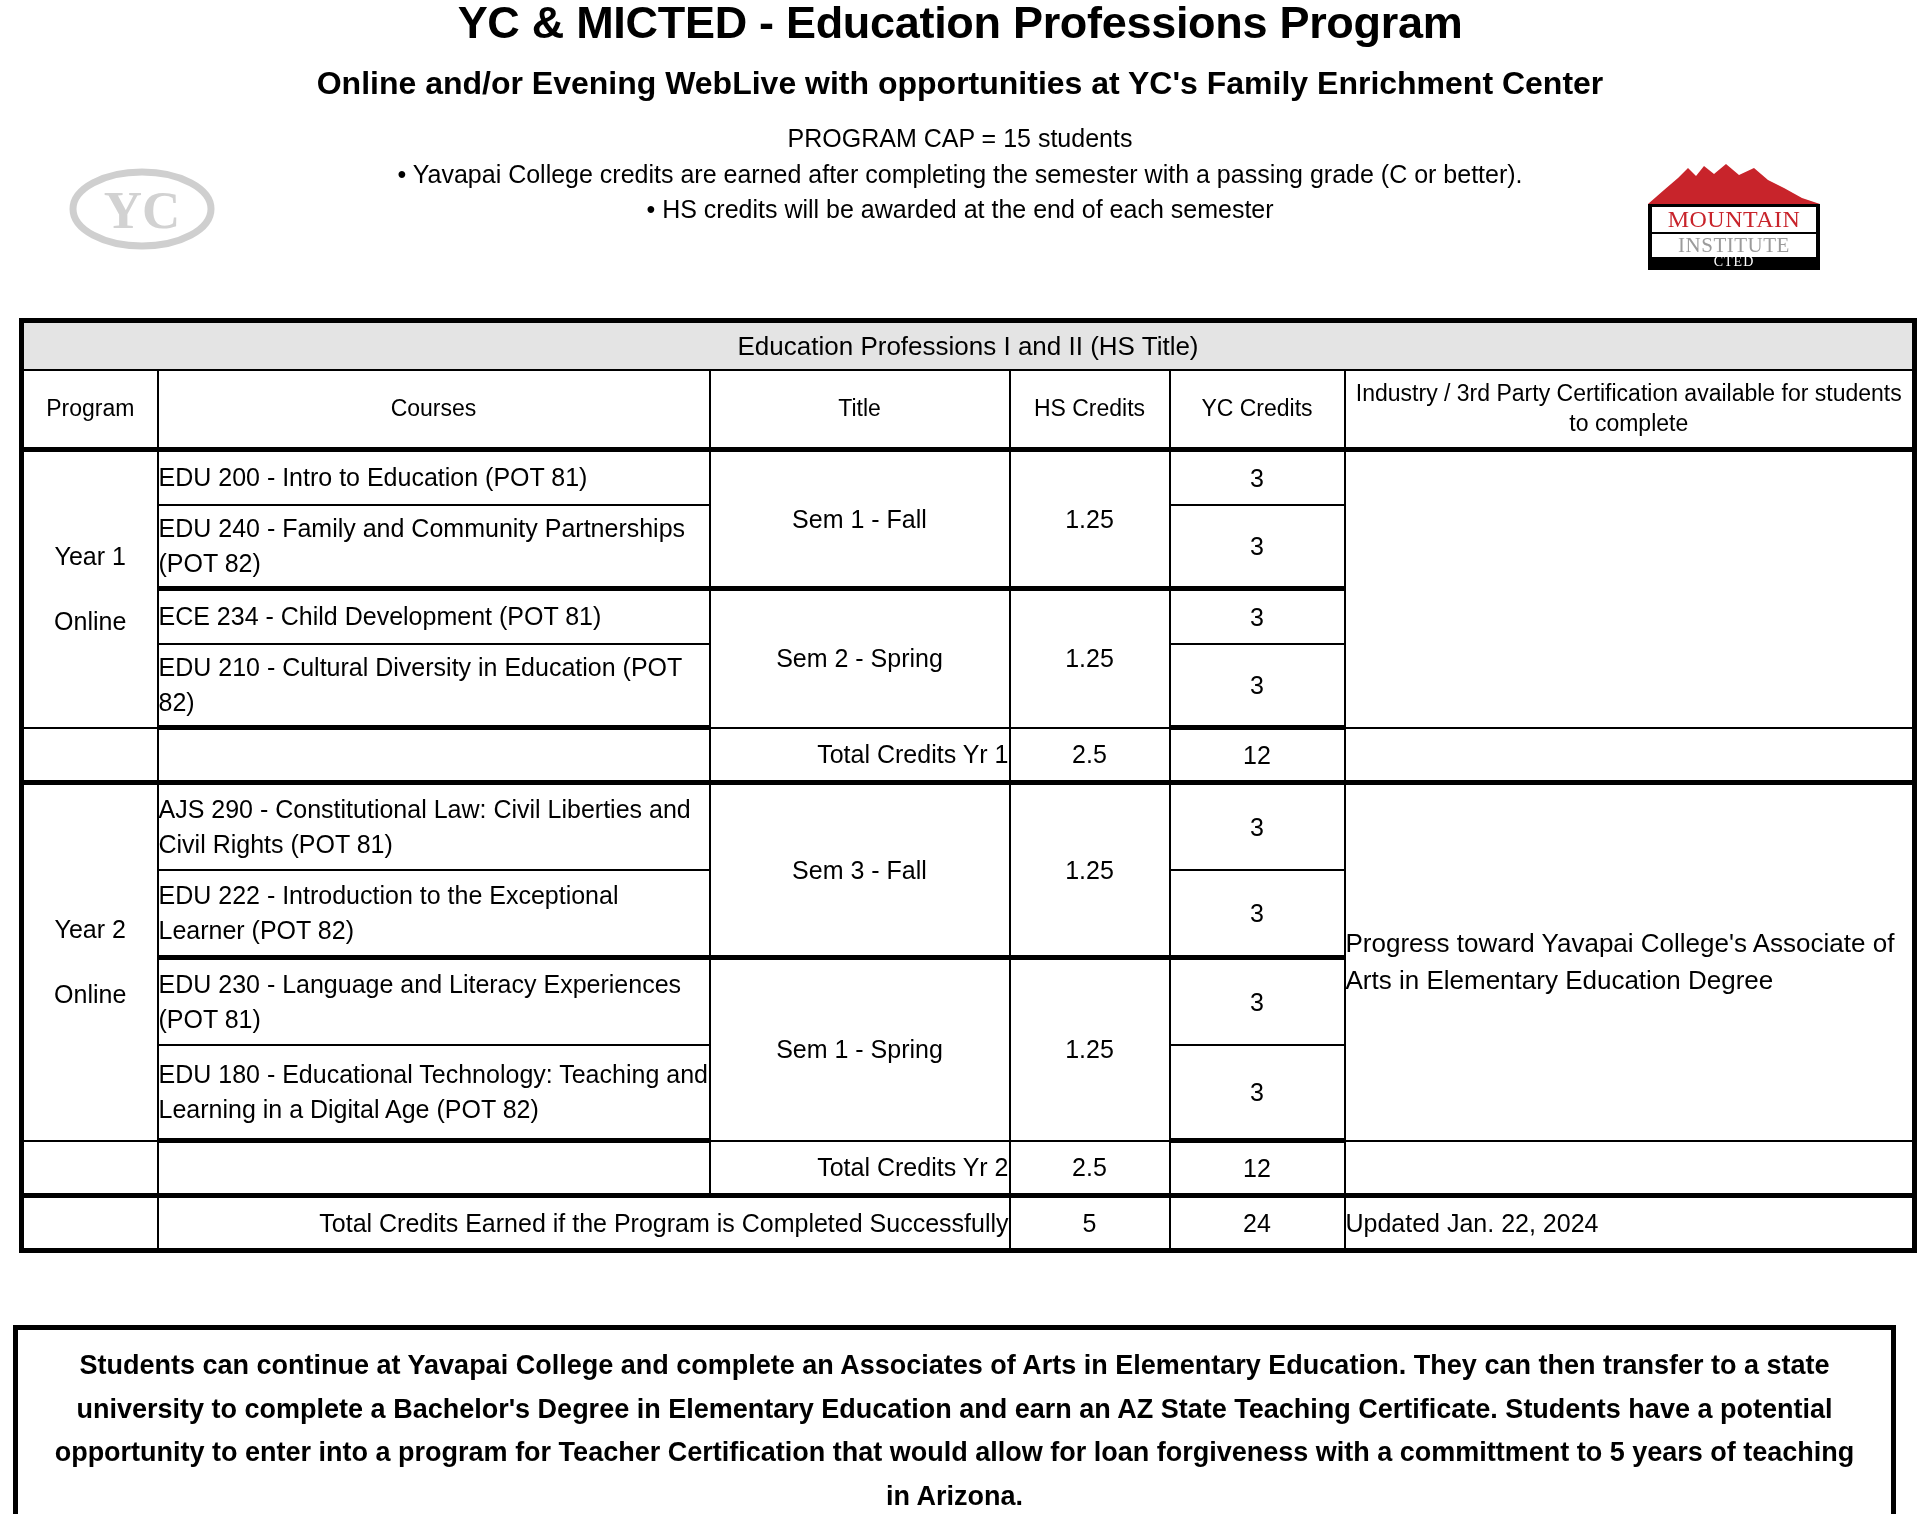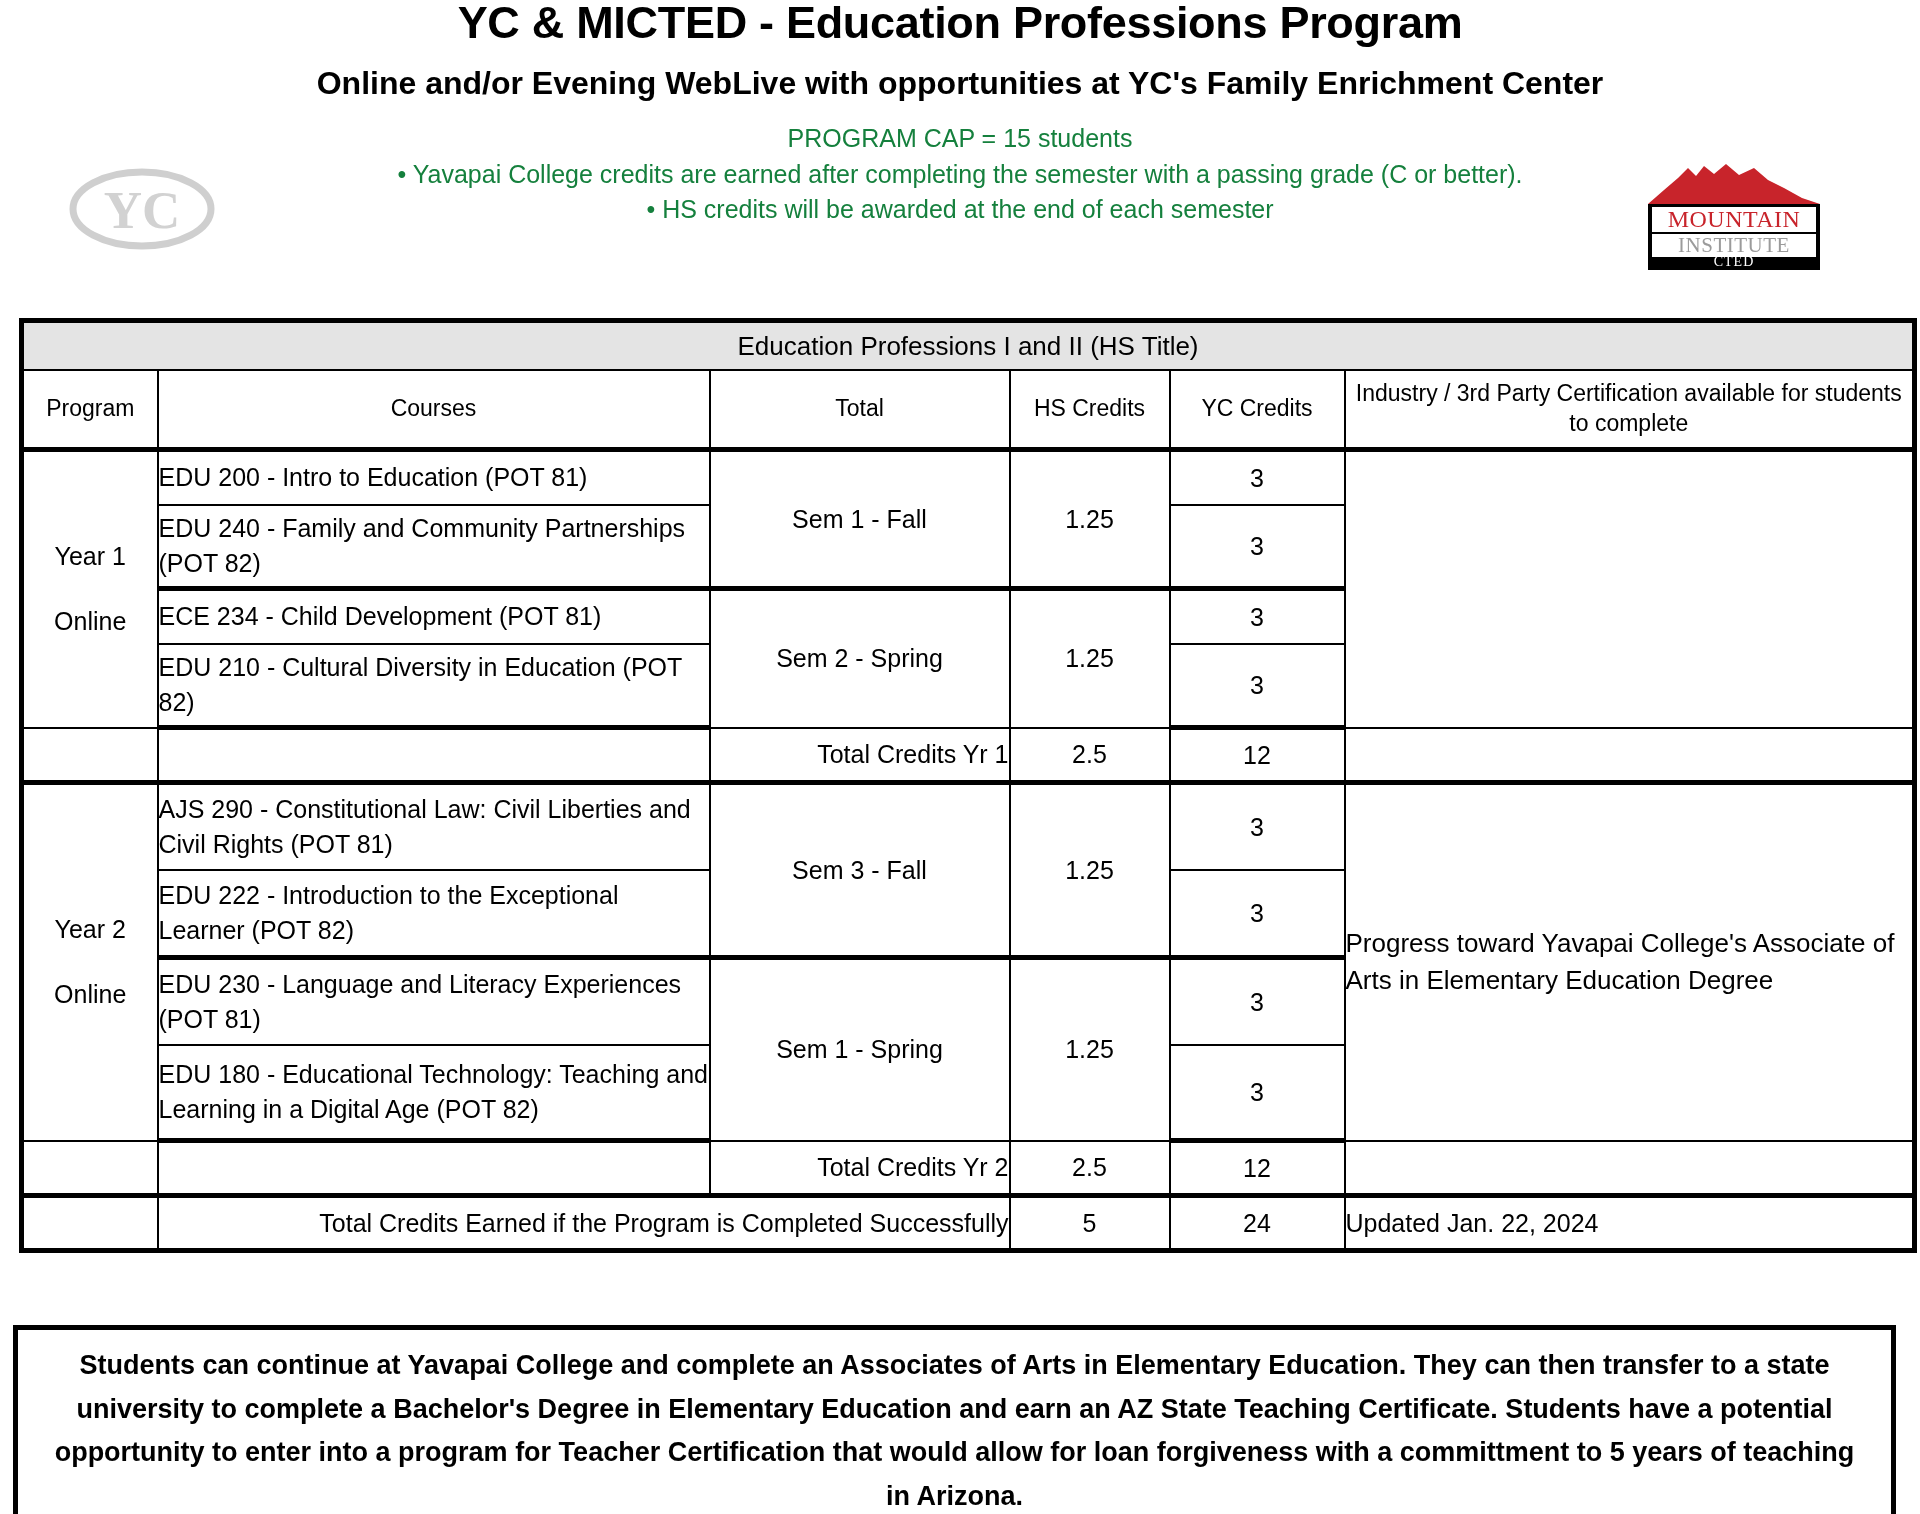--- a/index.html
+++ b/index.html
@@ -35,21 +35,21 @@
     font-size: 32px;
     font-weight: bold;
     padding-top: 22px;
     line-height: 1.0;
   }
   .notes {
     text-align: center;
     font-size: 25px;
     line-height: 1.42;
     padding-top: 22px;
-    color: #15803d;
+    color: #000000;
   }
   .notes div { white-space: nowrap; }
 
   
   .yc-logo {
     position: absolute;
     left: 68px;
     top: 168px;
     width: 148px;
     height: 82px;
@@ -208,21 +208,21 @@
   </colgroup>
 
   <tbody>
         <tr>
     <td class="banner tk-l tk-r tk-t" colspan="6">Education Professions I and II (HS Title)</td>
   </tr>
 
   <tr>
     <td class="colhead tk-l tk-b">Program</td>
     <td class="colhead tk-b">Courses</td>
-    <td class="colhead tk-b">Total</td>
+    <td class="colhead tk-b">Title</td>
     <td class="colhead tk-b">HS Credits</td>
     <td class="colhead tk-b">YC  Credits</td>
     <td class="colhead tk-b tk-r">Industry / 3rd Party Certification available for students to complete</td>
   </tr>
 
   <tr>
     <td class="program-cell tk-l tk-t" rowspan="4">
       <div>Year 1</div>
       <div>Online</div>
     </td>

